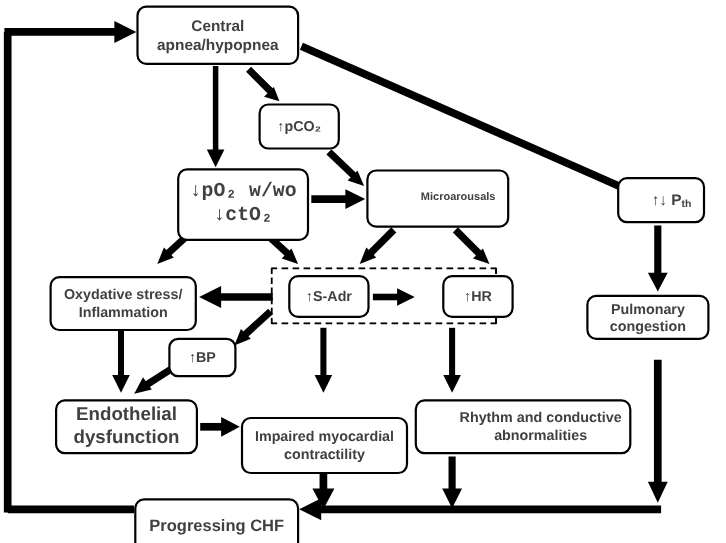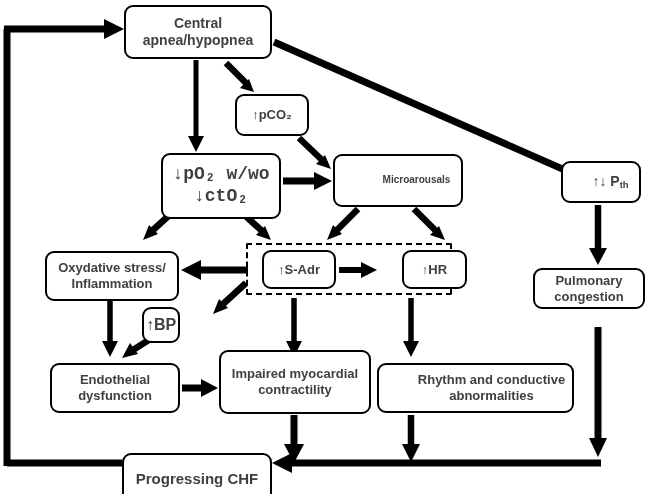--- a/index.html
+++ b/index.html
@@ -201,28 +201,28 @@
       <div class="node" style="left: 45px; top: 251px; width: 134px; height: 50px; font-size: 13px;">
         <span class="label">Oxydative stress/
 Inflammation</span>
       </div>
       <div class="node" style="left: 262px; top: 250px; width: 74px; height: 39px; font-size: 13px;">
         <span class="label">↑S-Adr</span>
       </div>
       <div class="node" style="left: 366px; top: 250px; width: 65px; height: 39px; font-size: 13px; margin-left: 36px;">
         <span class="label">↑HR</span>
       </div>
-      <div class="node" style="left: 142px; top: 307px; width: 38px; height: 36px; font-size: 16px;">
+      <div class="node" style="left: 153px; top: 307px; width: 62px; height: 36px; font-size: 13px;">
         <span class="label">↑BP</span>
       </div>
-      <div class="node" style="left: 50px; top: 363px; width: 130px; height: 50px; font-size: 13px;">
+      <div class="node" style="left: 50px; top: 363px; width: 130px; height: 50px; font-size: 17px;">
         <span class="label">Endothelial
 dysfunction</span>
       </div>
-      <div class="node" style="left: 219px; top: 350px; width: 152px; height: 64px; font-size: 13px;">
+      <div class="node" style="left: 219px; top: 379px; width: 152px; height: 52px; font-size: 13px;">
         <span class="label">Impaired myocardial
 contractility</span>
       </div>
       <div class="node" style="left: 377px; top: 363px; width: 197px; height: 50px; font-size: 13px; padding-left: 32px;">
         <span class="label">Rhythm and conductive
 abnormalities</span>
       </div>
       <div class="node" style="left: 533px; top: 268px; width: 112px; height: 41px; font-size: 13px;">
         <span class="label">Pulmonary
 congestion</span>

